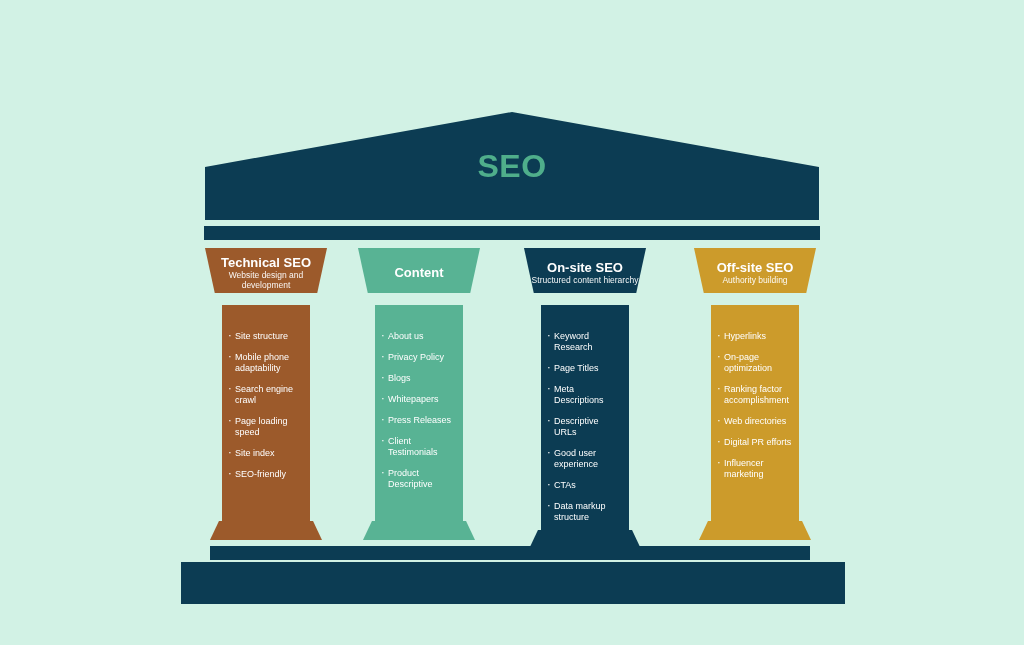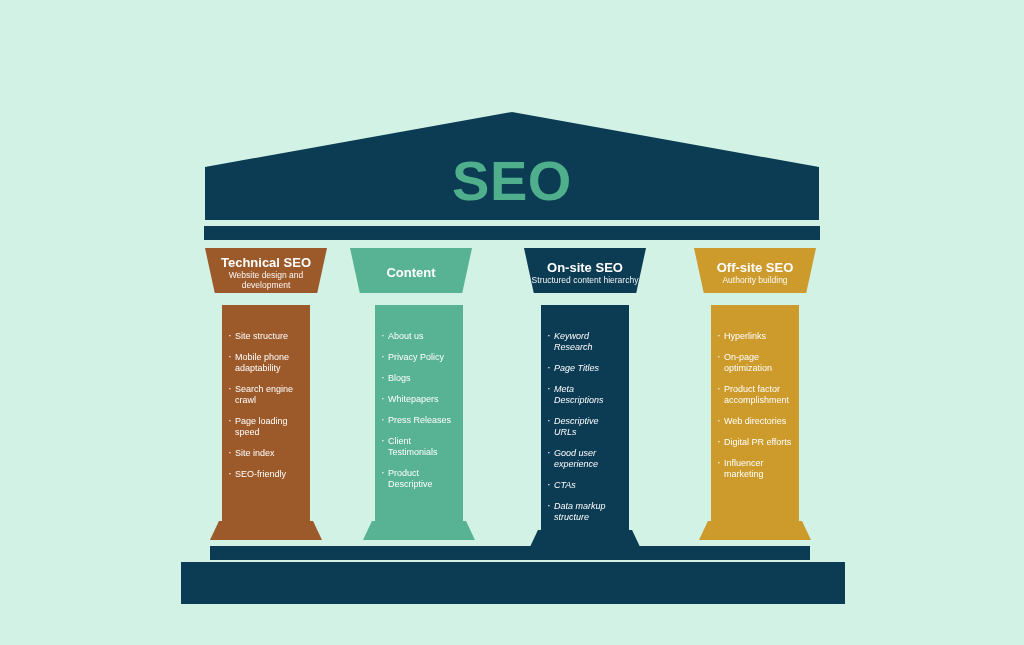--- a/index.html
+++ b/index.html
@@ -22,21 +22,21 @@
 
   
   #pediment {
     position:absolute; left:205px; top:112px;
     width:614px; height:108px;
   }
   #pediment svg { display:block; width:614px; height:108px; }
   #seo-word {
     position:absolute; left:205px; top:148px; width:614px;
     text-align:center;
-    font-size:56px; font-weight:bold; letter-spacing:0.5px;
+    font-size:32px; font-weight:bold; letter-spacing:0.5px;
     color:#4fae8b;
   }
   #architrave {
     position:absolute; left:204px; top:226px;
     width:616px; height:14px;
     background:#0c3c53;
   }
 
   
   #pillars { position:absolute; left:0; top:0; width:1024px; height:459px; }
@@ -115,42 +115,42 @@
             <li>Mobile phone adaptability</li>
             <li>Search engine crawl</li>
             <li>Page loading speed</li>
             <li>Site index</li>
             <li>SEO-friendly</li>
           </ul>
         </div>
         <div class="base" style="left: 210px; top: 521px; width: 112px; background: rgb(156, 90, 43);"></div>
       </div>
       <div class="pillar" style="left: 0px; top: 0px;">
-        <div class="capital" style="position: absolute; left: 350px; top: 248px; width: 122px; background: rgb(88, 179, 148); justify-content: center;">
+        <div class="capital" style="position: absolute; left: 358px; top: 248px; width: 122px; background: rgb(88, 179, 148); justify-content: center;">
           <div class="capital-title">Content</div>
         </div>
         <div class="shaft" style="position: absolute; left: 375px; top: 305px; width: 88px; height: 227px; background: rgb(88, 179, 148);">
           <ul style="padding: 26px 6px 0px;">
             <li>About us</li>
             <li>Privacy Policy</li>
             <li>Blogs</li>
             <li>Whitepapers</li>
             <li>Press Releases</li>
             <li>Client Testimonials</li>
             <li>Product Descriptive</li>
           </ul>
         </div>
         <div class="base" style="left: 363px; top: 521px; width: 112px; background: rgb(88, 179, 148);"></div>
       </div>
       <div class="pillar" style="left: 0px; top: 0px;">
         <div class="capital" style="position: absolute; left: 524px; top: 248px; width: 122px; background: rgb(12, 60, 83);">
           <div class="capital-title">On-site SEO</div>
           <div class="capital-sub">Structured content hierarchy</div>
         </div>
-        <div class="shaft" style="position: absolute; left: 541px; top: 305px; width: 88px; height: 242px; background: rgb(12, 60, 83); font-style: italic;">
+        <div class="shaft" style="position: absolute; left: 541px; top: 305px; width: 88px; height: 242px; background: rgb(12, 60, 83);">
           <ul style="padding: 26px 6px 0px;">
             <li>Keyword Research</li>
             <li>Page Titles</li>
             <li>Meta Descriptions</li>
             <li>Descriptive URLs</li>
             <li>Good user experience</li>
             <li>CTAs</li>
             <li>Data markup structure</li>
           </ul>
         </div>
@@ -158,21 +158,21 @@
       </div>
       <div class="pillar" style="left: 0px; top: 0px;">
         <div class="capital" style="position: absolute; left: 694px; top: 248px; width: 122px; background: rgb(204, 155, 43);">
           <div class="capital-title">Off-site SEO</div>
           <div class="capital-sub">Authority building</div>
         </div>
         <div class="shaft" style="position: absolute; left: 711px; top: 305px; width: 88px; height: 227px; background: rgb(204, 155, 43);">
           <ul style="padding: 26px 6px 0px;">
             <li>Hyperlinks</li>
             <li>On-page optimization</li>
-            <li>Product factor accomplishment</li>
+            <li>Ranking factor accomplishment</li>
             <li>Web directories</li>
             <li>Digital PR efforts</li>
             <li>Influencer marketing</li>
           </ul>
         </div>
         <div class="base" style="left: 699px; top: 521px; width: 112px; background: rgb(204, 155, 43);"></div>
       </div>
     </div>
 
   <div id="stylobate-top"></div>

